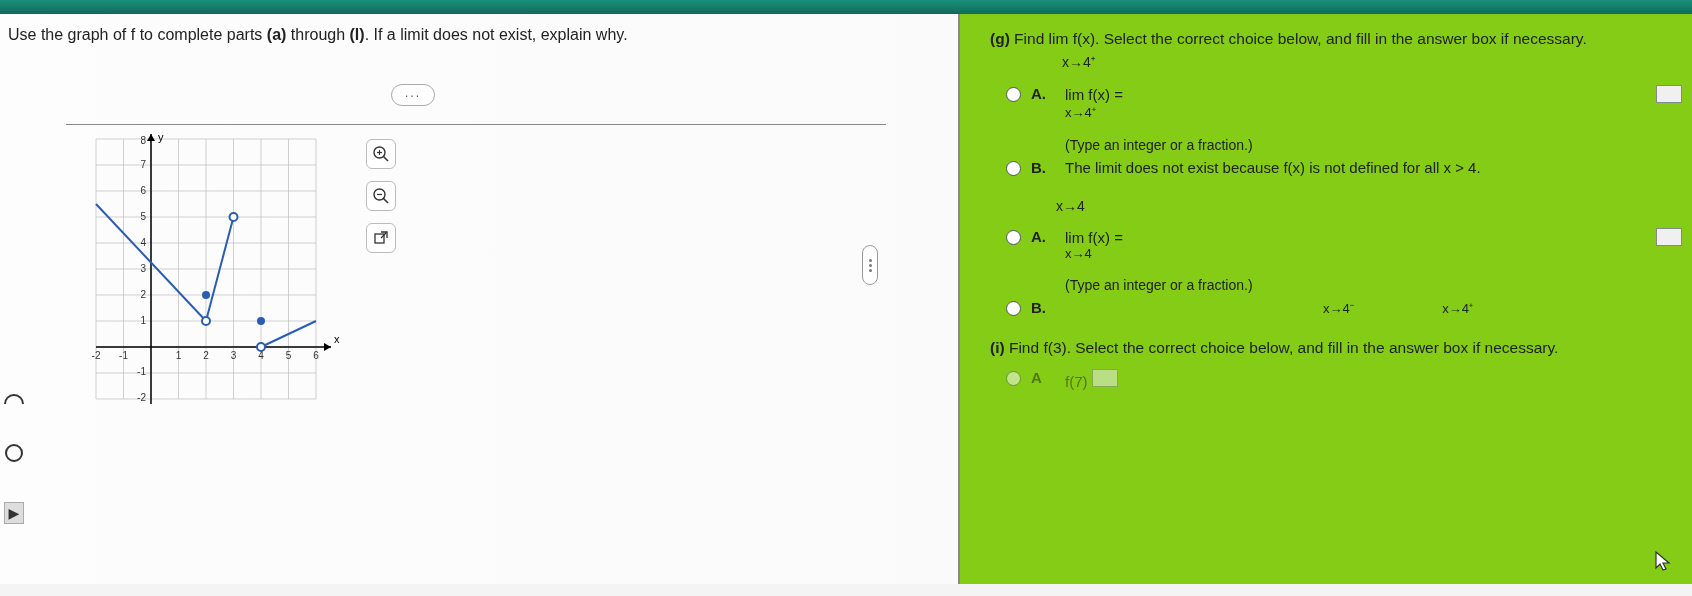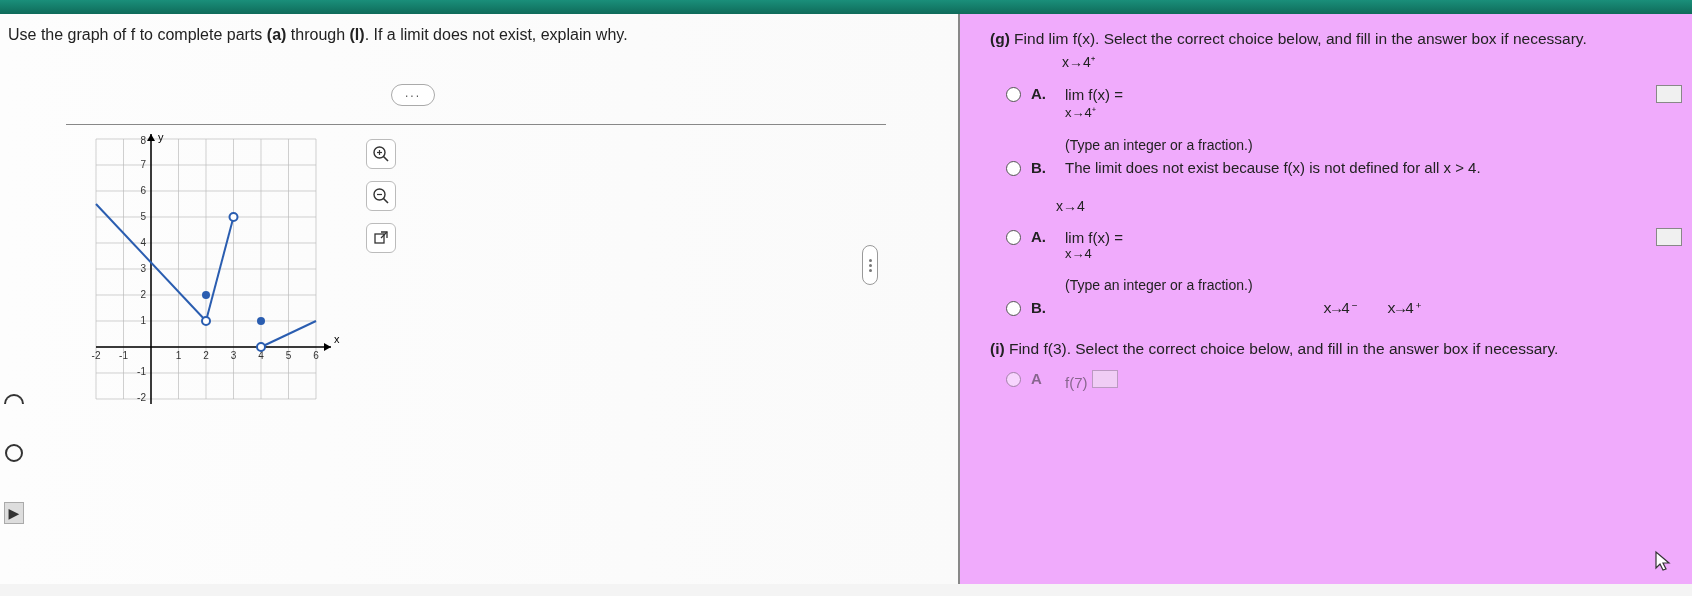--- a/index.html
+++ b/index.html
@@ -112,21 +112,21 @@
     justify-content: center;
     font-size: 10px;
     color: #777;
     flex-direction: column;
     gap: 2px;
   }
   .splitter-handle span { width: 3px; height: 3px; background:#777; border-radius:50%; }
   .right-pane {
     flex: 1;
     padding: 16px 10px 10px 30px;
-    background: #f0abfc;
+    background: #84cc16;
     overflow: hidden;
   }
   .question-block { margin-bottom: 22px; }
   .q-prompt { font-size: 15.5px; margin-bottom: 4px; }
   .q-sub { font-size: 14px; margin-left: 72px; margin-bottom: 14px; }
   .choice-row {
     display: flex;
     align-items: flex-start;
     gap: 10px;
     margin-bottom: 6px;
@@ -363,21 +363,21 @@
           </div>
           <div class="sub-limit">x→4</div>
           <div class="hint">(Type an integer or a fraction.)</div>
         </div>
       </div>
 
       <div class="choice-row">
         <div class="radio"></div>
         <div class="choice-label">B.</div>
         <div class="choice-body">
-          <div style="display:flex; gap:28px; margin-left:258px; font-size:15px;font-family:Liberation Mono, monospace;">
+          <div style="display:flex; gap:88px; margin-left:258px; font-size:13px;">
             <span>x→4⁻</span>
             <span>x→4⁺</span>
           </div>
         </div>
       </div>
     </div>
 
     <div class="question-block">
       <div class="q-prompt">
         <span class="bold">(i)</span>

